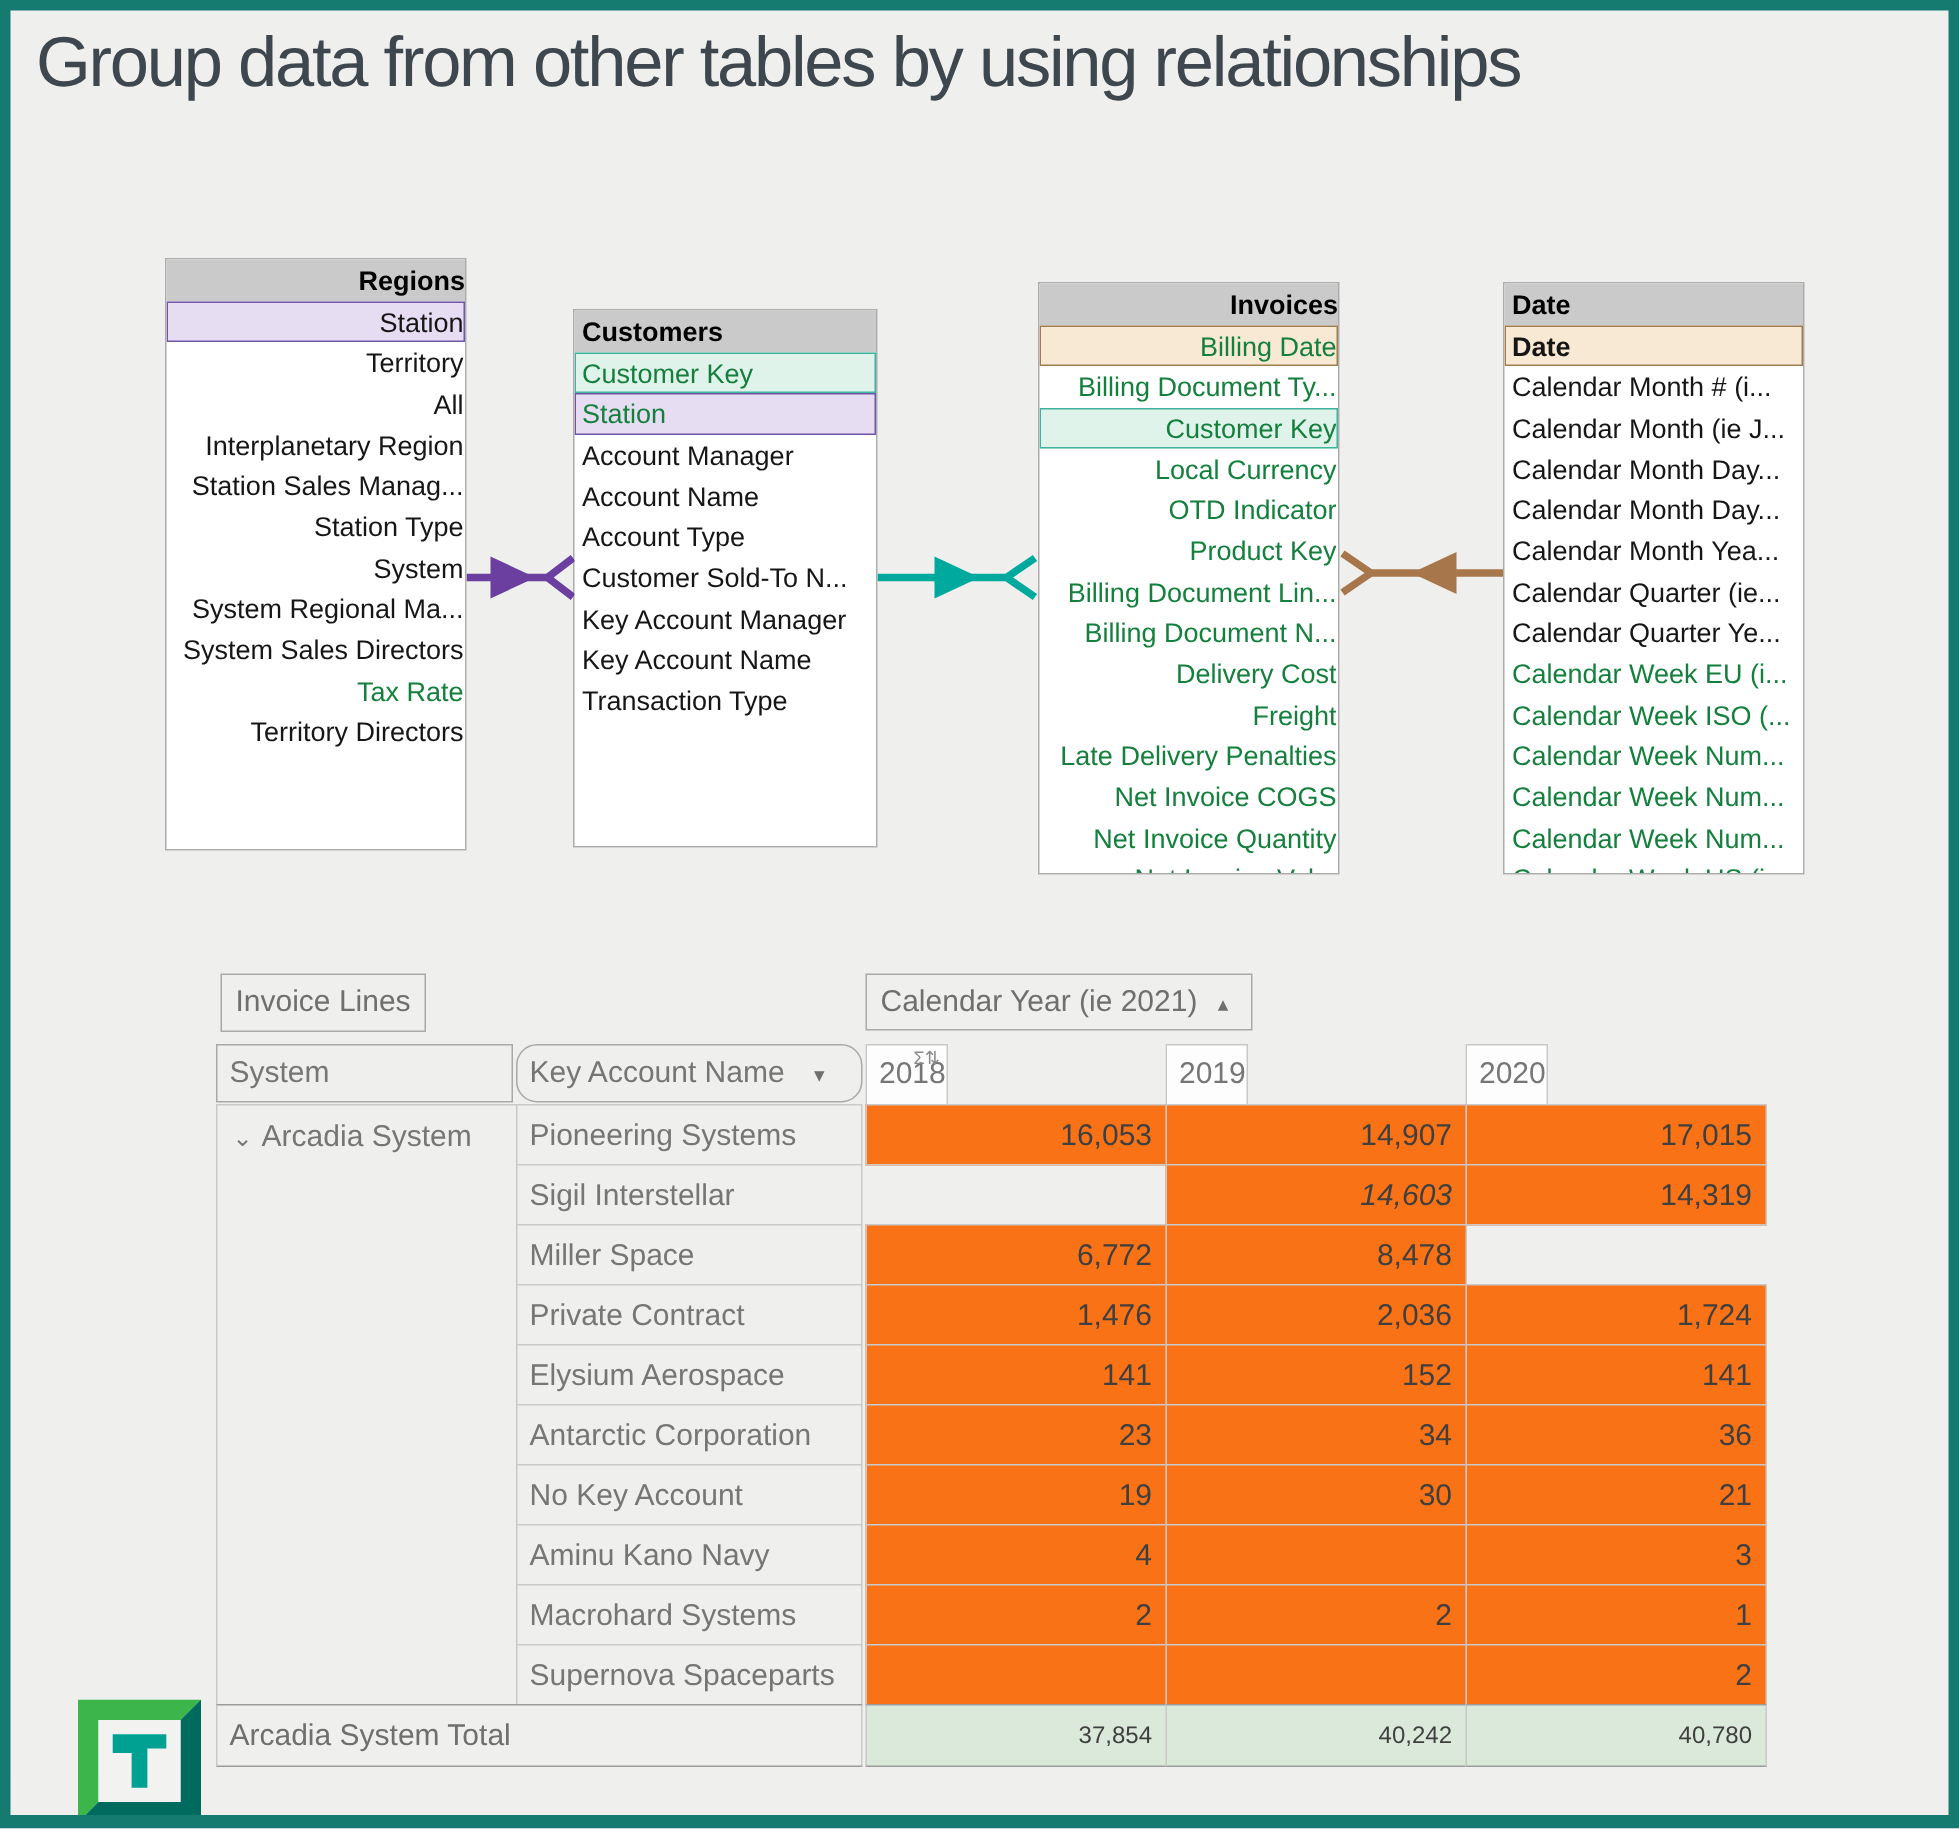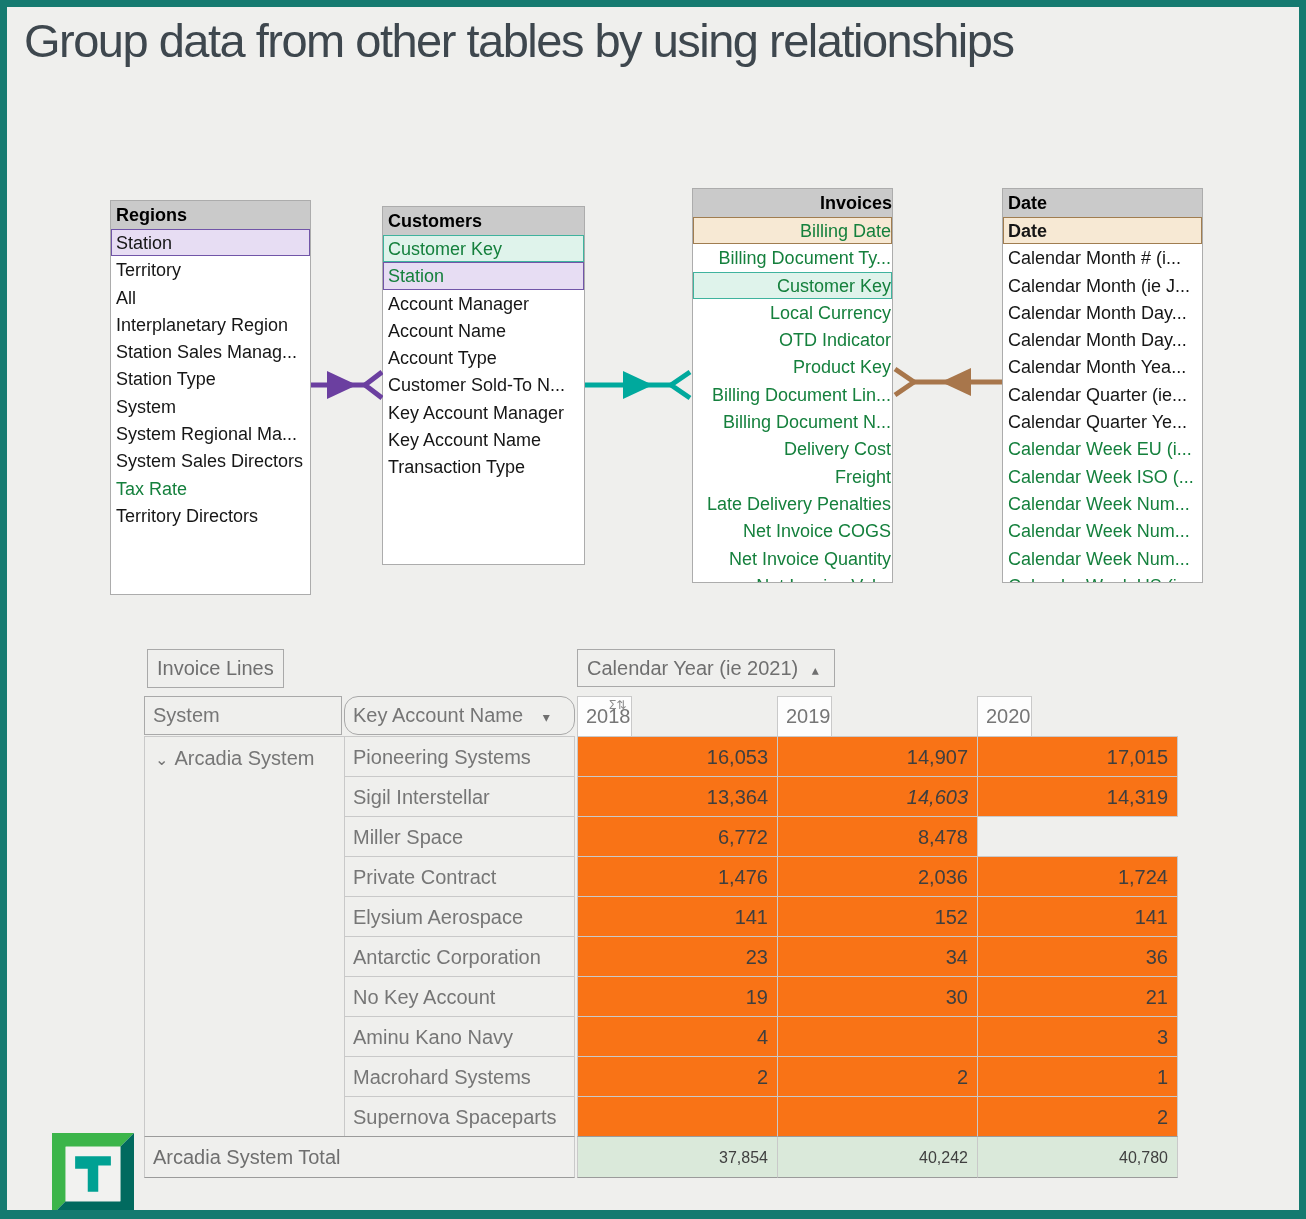--- a/index.html
+++ b/index.html
@@ -64,21 +64,21 @@
   .dd-caret { font-size:14px; color:#6F6F6F; margin-left:14px; }
   .chev { margin-right:6px; font-size:16px; }
 </style>
 </head>
 <body>
 
 <div id="page">
 
   <div class="title">Group data from other tables by using relationships</div>
 
-  <div class="panel" style="left:103px; top:193px; height:395px;">
+  <div class="panel" style="left:103px; top:165px; height:395px;text-align:right;">
     <div class="panel-header">Regions</div>
     <div class="pitem hl-purple">Station</div>
     <div class="pitem">Territory</div>
     <div class="pitem">All</div>
     <div class="pitem">Interplanetary Region</div>
     <div class="pitem">Station Sales Manag...</div>
     <div class="pitem">Station Type</div>
     <div class="pitem">System</div>
     <div class="pitem">System Regional Ma...</div>
     <div class="pitem">System Sales Directors</div>
@@ -180,21 +180,20 @@
   <div class="cell sys-merged">
     <span class="chev">⌄</span><span>Arcadia System</span>
   </div>
 
   <div class="cell kan" style="top:729px;">Pioneering Systems</div>
   <div class="cell val v1" style="top:729px;">16,053</div>
   <div class="cell val v2" style="top:729px;">14,907</div>
   <div class="cell val v3" style="top:729px;">17,015</div>
 
   <div class="cell kan" style="top:769px;">Sigil Interstellar</div>
-  <div class="cell val v1" style="top:769px;">13,364</div>
   <div class="cell val v2" style="top:769px;font-style:italic;">14,603</div>
   <div class="cell val v3" style="top:769px;">14,319</div>
 
   <div class="cell kan" style="top:809px;">Miller Space</div>
   <div class="cell val v1" style="top:809px;">6,772</div>
   <div class="cell val v2" style="top:809px;">8,478</div>
   <div class="cell val v3" style="top:809px;margin-top:44px;">7,518</div>
 
   <div class="cell kan" style="top:849px;">Private Contract</div>
   <div class="cell val v1" style="top:849px;">1,476</div>

